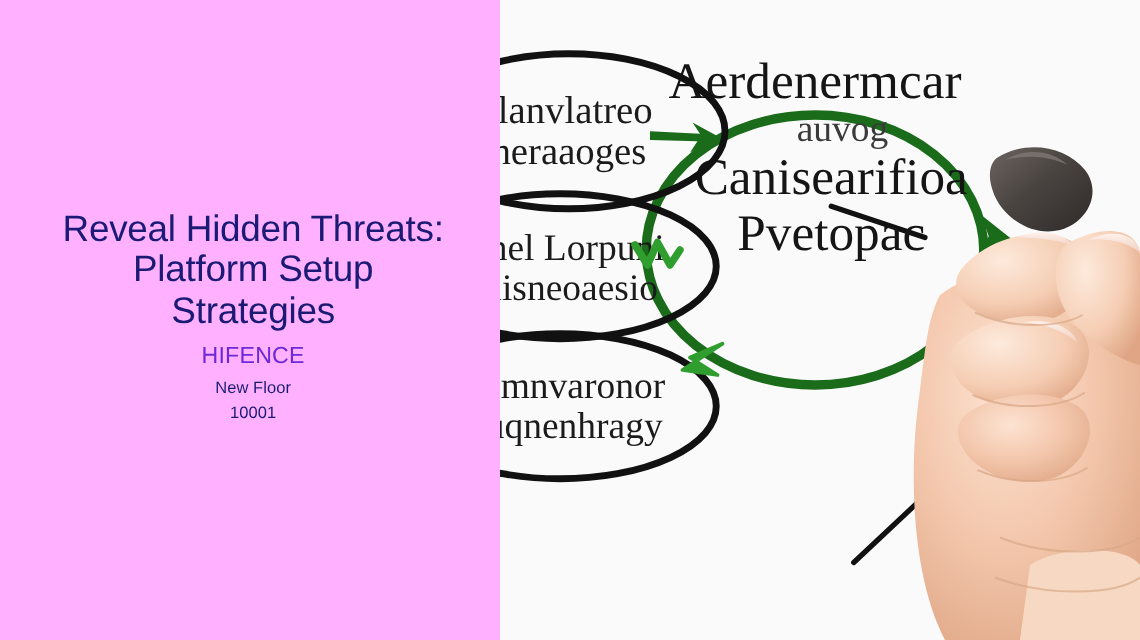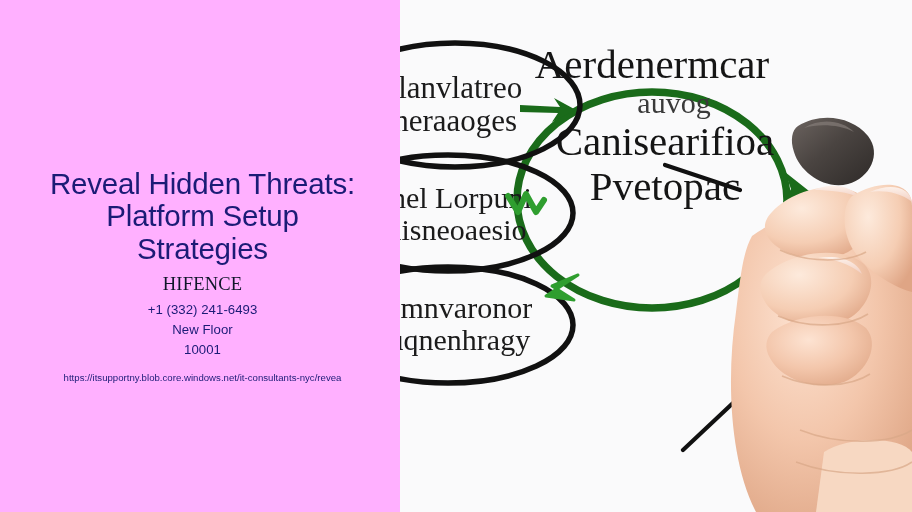--- a/index.html
+++ b/index.html
@@ -41,27 +41,26 @@
     color: #1b1b76;
     font-family: "Liberation Sans", sans-serif;
     font-size: 29.5px;
     font-weight: 400;
     line-height: 1.1;
     letter-spacing: -0.2px;
     margin: 0 0 8px 0;
     white-space: pre-line;
   }
   #company-name {
-    color: #0f172a;
+    color: #6d28d9;
     font-size: 18.5px;
     font-weight: 400;
     line-height: 1.2;
     margin: 0 0 4px 0;
     letter-spacing: 0.2px;
-    font-family: Liberation Serif, serif;
   }
   .contact-line {
     color: #1b1b76;
     font-size: 13.2px;
     font-weight: 400;
     line-height: 1.52;
     letter-spacing: 0.05px;
   }
   #url-block {
     margin-top: 9px;
@@ -101,29 +100,27 @@
 
   <div id="left-panel">
     <div id="text-block">
 
       <div id="page-title">Reveal Hidden Threats:
 Platform Setup
 Strategies</div>
 
       <div id="company-name">HIFENCE</div>
 
-      <div class="contact-line">+1 (332) 241-6493</div>
 
 
       <div class="contact-line">New Floor</div>
 
       <div class="contact-line">10001</div>
 
       <div id="url-block">
-        <div class="url-line">https://itsupportny.blob.core.windows.net/it-consultants-nyc/revea</div>
       </div>
 
     </div>
   </div>
 
   <div id="illustration">
     <svg viewBox="0 0 512 512" xmlns="http://www.w3.org/2000/svg">
       <defs>
         <radialGradient id="skinA" cx="40%" cy="35%" r="75%">
           <stop offset="0%" stop-color="#fde3d2"></stop>

